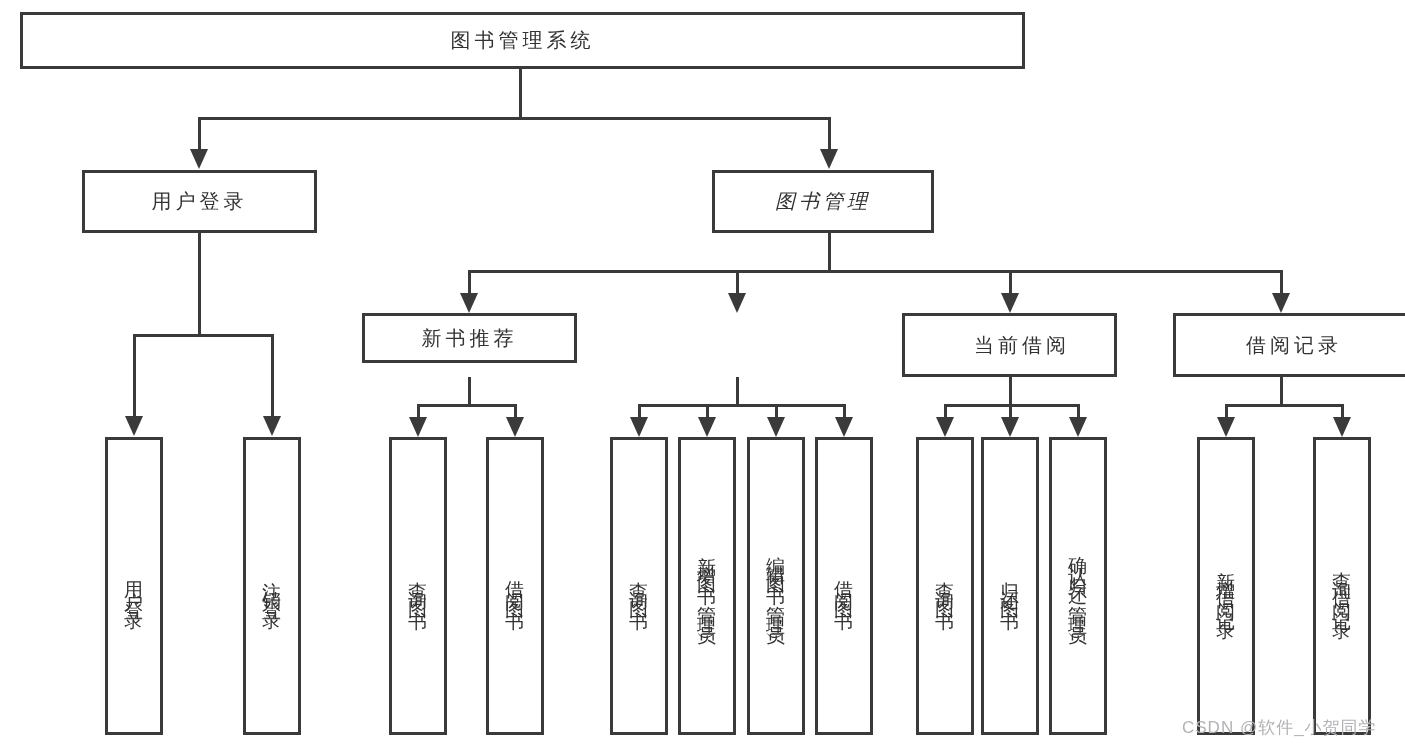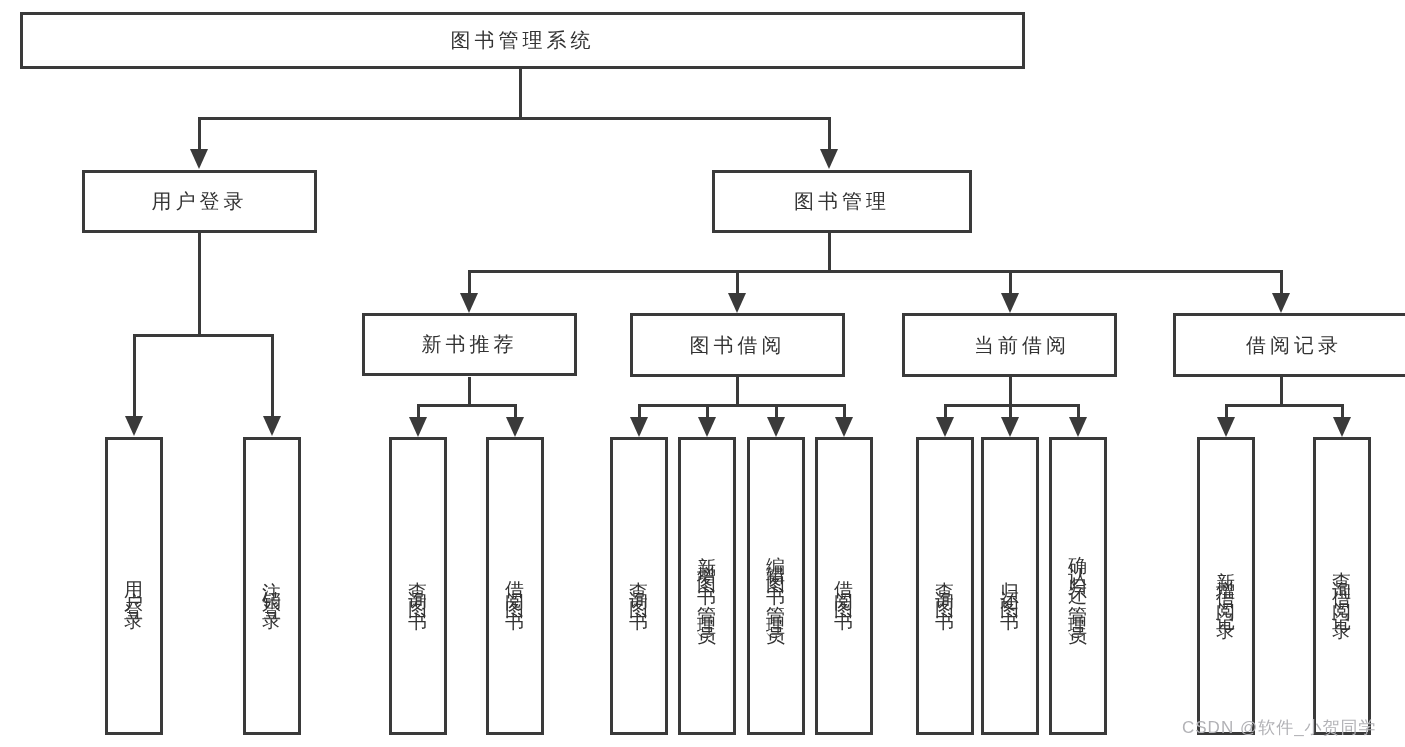--- a/index.html
+++ b/index.html
@@ -34,29 +34,26 @@
 
 <div class="canvas">
 
   <div class="node hlabel" style="left:20px;top:12px;width:1005px;height:57px;">
     <span>图书管理系统</span>
   </div>
 
   <div class="node hlabel" style="left:82px;top:170px;width:235px;height:63px;">
     <span>用户登录</span>
   </div>
-  <div class="node hlabel" style="left:712px;top:170px;width:260px;height:63px;">
+  <div class="node hlabel" style="left:712px;top:170px;width:222px;height:63px;font-style:italic;">
     <span>图书管理</span>
   </div>
 
-  <div class="node hlabel" style="left:362px;top:313px;width:215px;height:63px;">
+  <div class="node hlabel" style="left:362px;top:313px;width:215px;height:50px;">
     <span>新书推荐</span>
-  </div>
-  <div class="node hlabel" style="left:630px;top:313px;width:215px;height:64px;">
-    <span>图书借阅</span>
   </div>
   <div class="node hlabel" style="left:902px;top:313px;width:215px;height:64px;padding-left:25px;">
     <span>当前借阅</span>
   </div>
   <div class="node hlabel" style="left:1173px;top:313px;width:242px;height:64px;">
     <span>借阅记录</span>
   </div>
 
   <div class="node leaf" style="left:105px;top:437px;width:58px;height:298px;">
     <span>用户登录</span>

